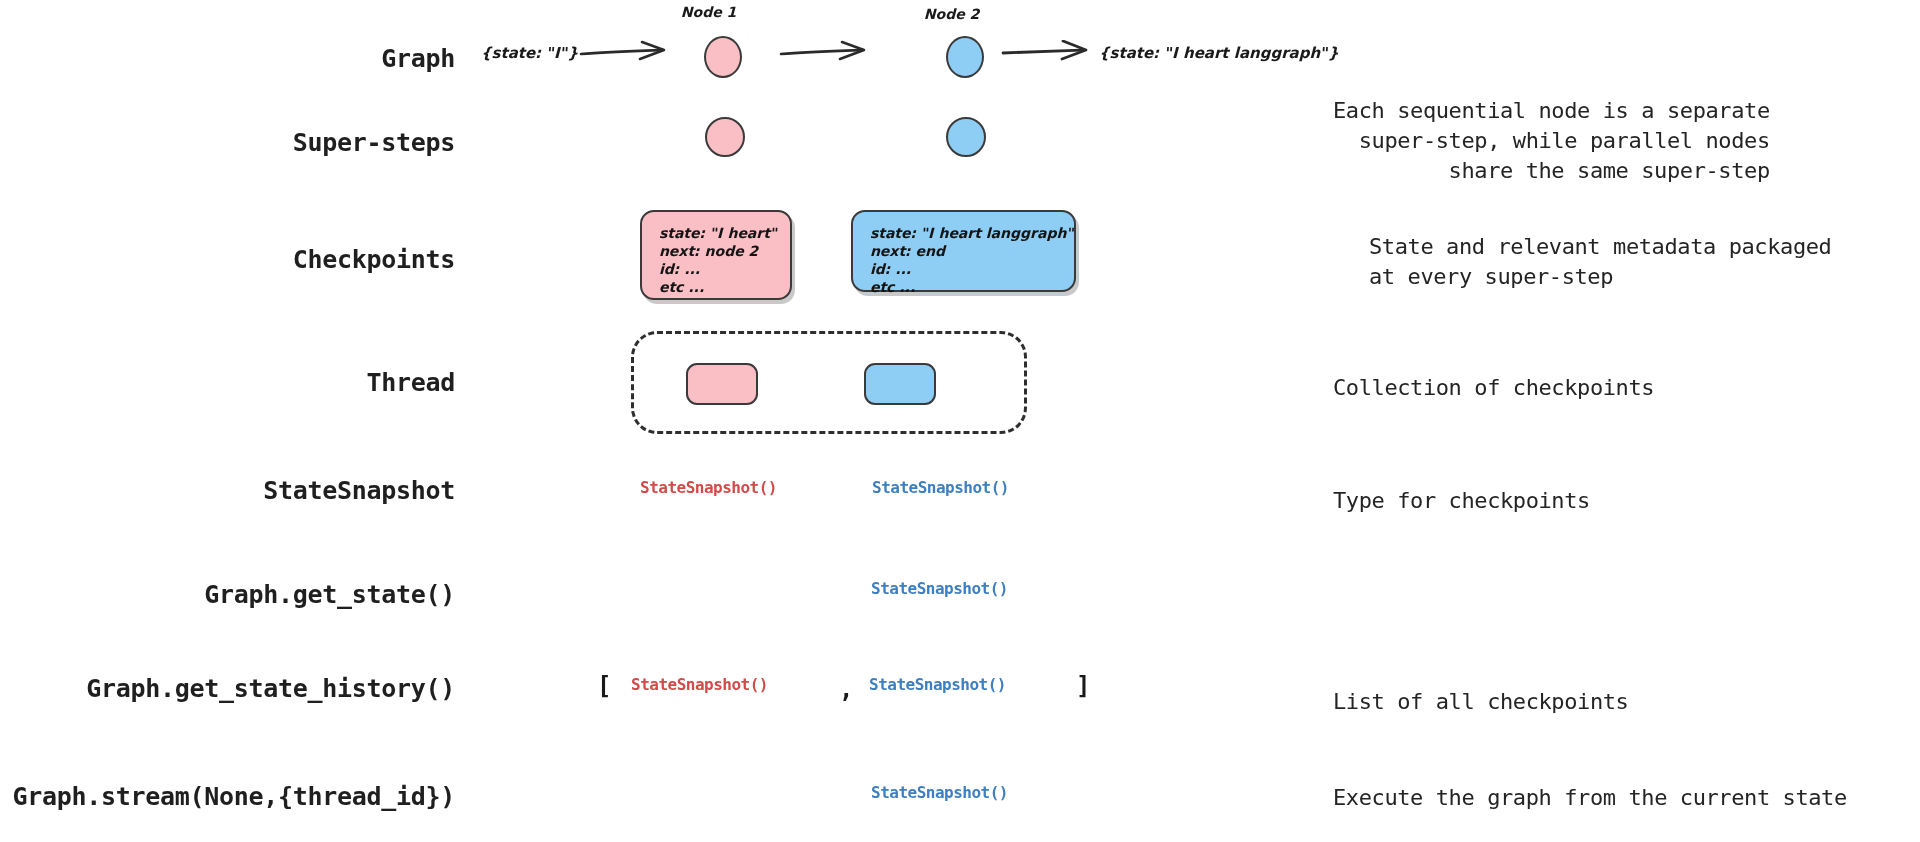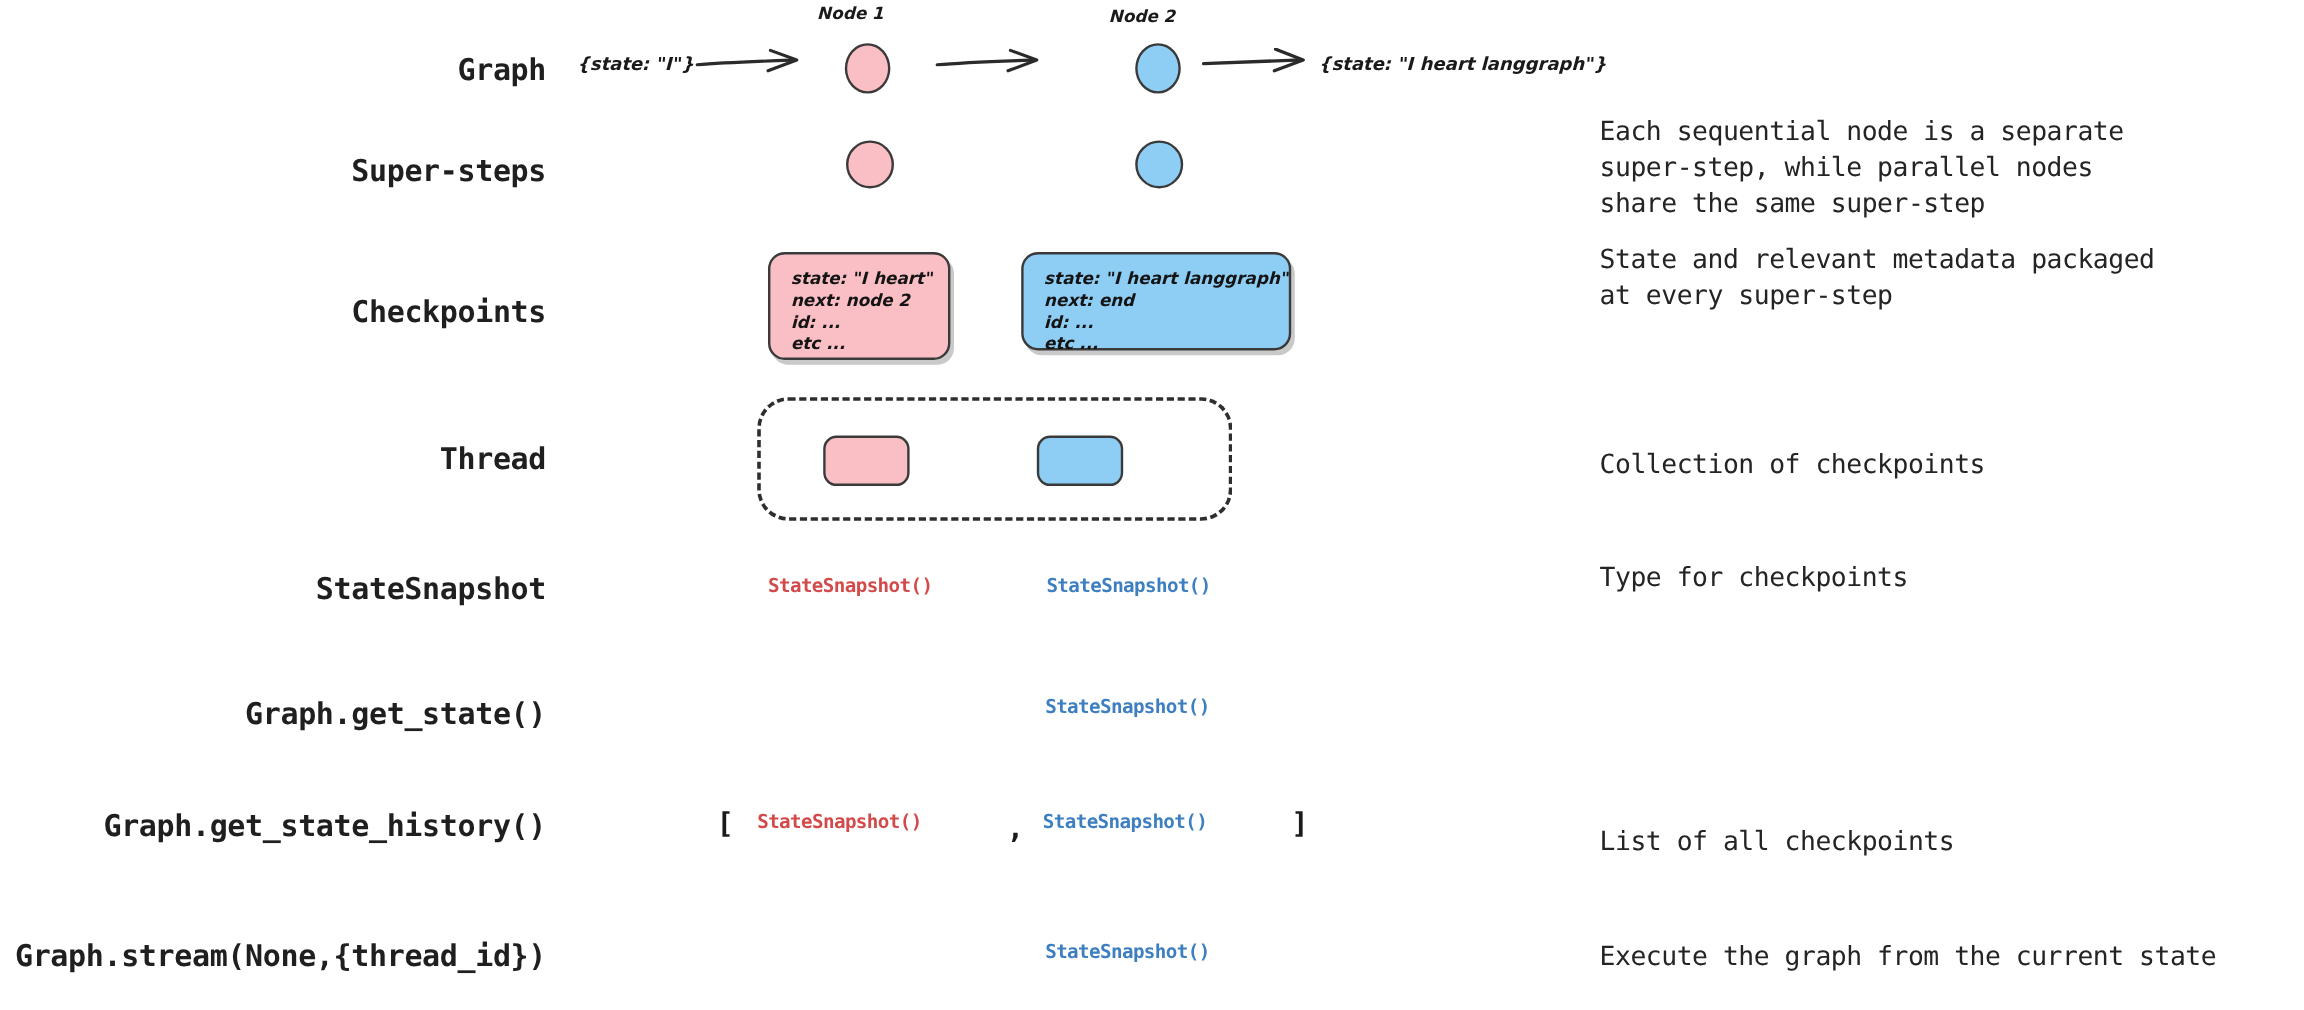--- a/index.html
+++ b/index.html
@@ -156,27 +156,27 @@
 
   <div class="row-label" style="top:44px;">Graph</div>
   <div class="row-label" style="top:128px;">Super-steps</div>
   <div class="row-label" style="top:245px;">Checkpoints</div>
   <div class="row-label" style="top:368px;">Thread</div>
   <div class="row-label" style="top:476px;">StateSnapshot</div>
   <div class="row-label" style="top:580px;">Graph.get_state()</div>
   <div class="row-label" style="top:674px;">Graph.get_state_history()</div>
   <div class="row-label" style="top:782px;">Graph.stream(None,{thread_id})</div>
 
-  <div class="row-desc" style="top:96px;">Each sequential node is a separate
+  <div class="row-desc" style="top:96px;text-align:right;">Each sequential node is a separate
 super-step, while parallel nodes
 share the same super-step</div>
-  <div class="row-desc" style="top:202px;">State and relevant metadata packaged
+  <div class="row-desc" style="top:232px;margin-left:36px;">State and relevant metadata packaged
 at every super-step</div>
   <div class="row-desc" style="top:373px;">Collection of checkpoints</div>
-  <div class="row-desc" style="top:467px;">Type for checkpoints</div>
+  <div class="row-desc" style="top:486px;">Type for checkpoints</div>
   <div class="row-desc" style="top:675px;margin-top:12px;">List of all checkpoints</div>
   <div class="row-desc" style="top:783px;">Execute the graph from the current state</div>
 
   <div class="hand hand-sm" style="left:682px; top:4px;">Node 1</div>
   <div class="hand hand-sm" style="left:925px; top:6px;">Node 2</div>
 
   <div class="hand" style="left:482px; top:44px;">{state: "I"}</div>
   <div class="hand" style="left:1100px; top:44px;">{state: "I heart langgraph"}</div>
 
   <svg class="arrow" style="left:578px; top:40px;" width="90" height="24" viewBox="0 0 90 24">

